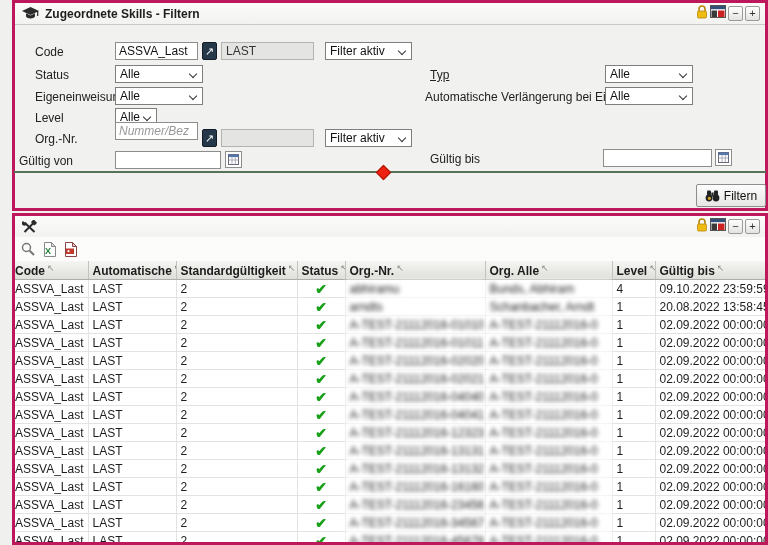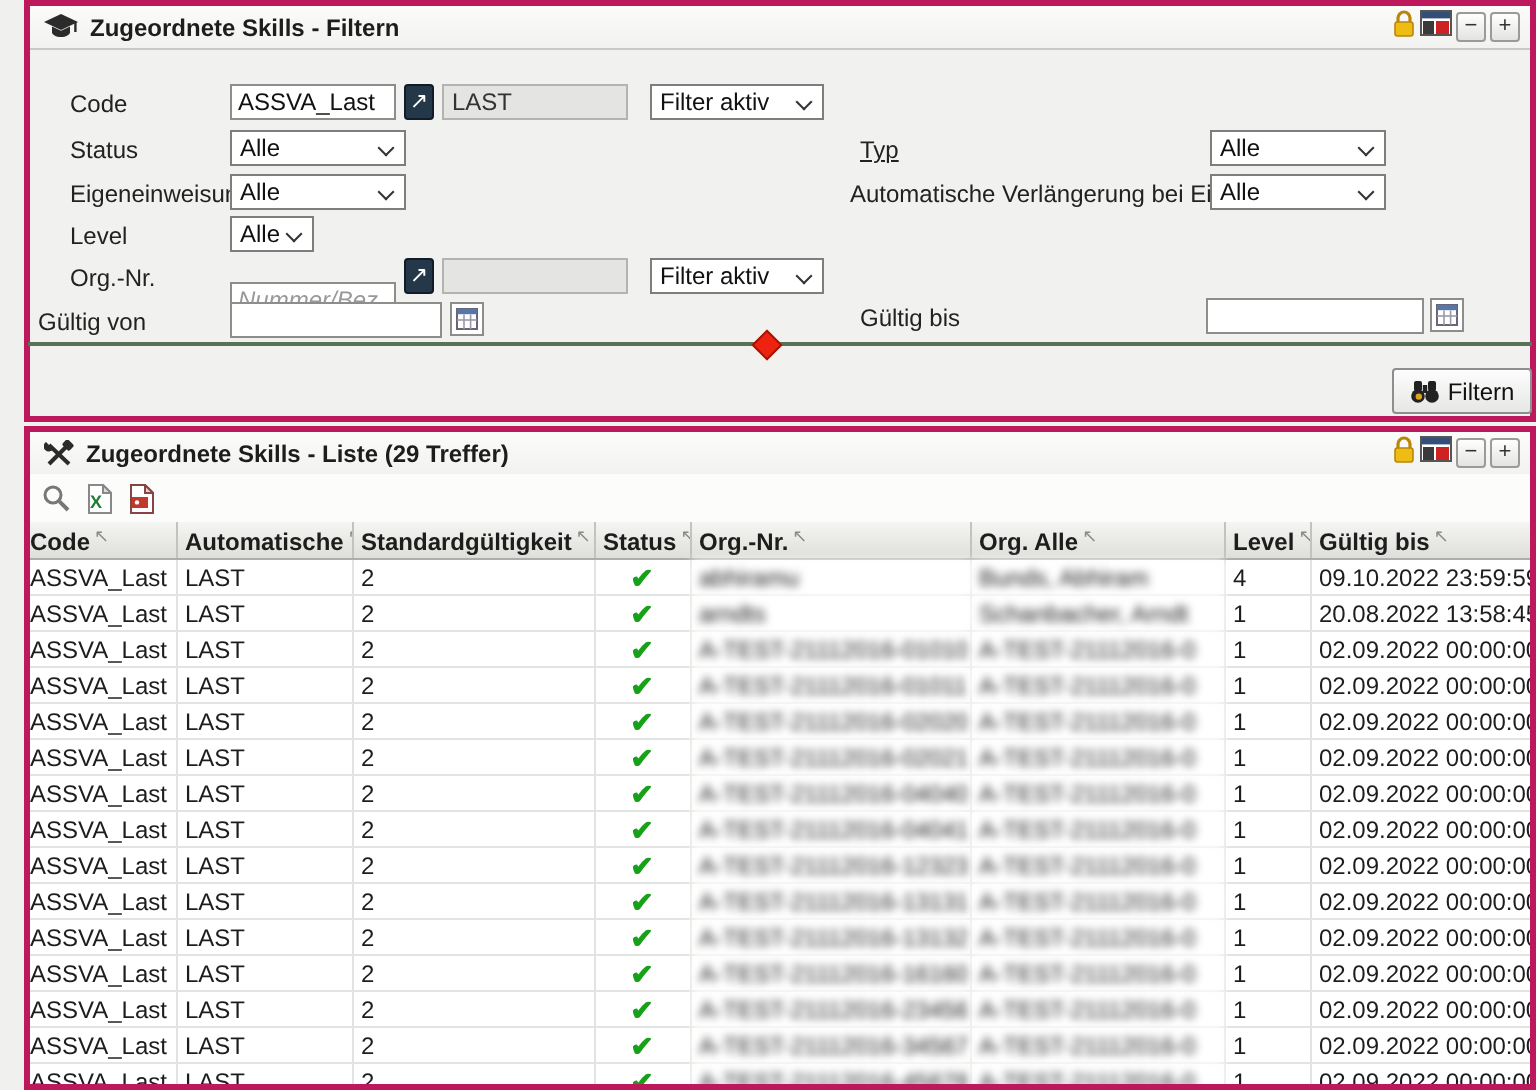--- a/index.html
+++ b/index.html
@@ -133,21 +133,21 @@
       <div class="sel" style="left:590px;top:63px;width:88px;">
         <span>Alle</span>
       </div>
 
       <span class="lbl" style="left:20px;top:87px;">Level</span>
       <div class="sel" style="left:100px;top:84px;width:42px;">
         <span>Alle</span>
       </div>
 
       <span class="lbl" style="left:20px;top:108px;">Org.-Nr.</span>
-      <input class="inp" style="left: 100px; top: 117px; width: 83px;" placeholder="Nummer/Bez">
+      <input class="inp" style="left: 100px; top: 98px; width: 83px;" placeholder="Nummer/Bez">
       <button class="lookup" style="left:187px;top:105px;"><span>↗</span></button>
       <span class="ro" style="left:206px;top:105px;width:93px;"></span>
       <div class="sel" style="left:310px;top:105px;width:87px;">
         <span>Filter aktiv</span>
       </div>
 
       <span class="lbl" style="left:4px;top:130px;">Gültig von</span>
       <input class="inp" style="left: 100px; top: 127px; width: 106px;" value="">
       <button class="calbtn" style="left:210px;top:127px;">
         <svg width="11" height="11" viewBox="0 0 11 11">
@@ -191,21 +191,20 @@
   <section class="panel" id="list-panel">
     <div class="phead">
       <span class="ic">
         <svg width="15" height="14" viewBox="0 0 15 14">
           <line x1="2.5" y1="12" x2="12" y2="2.5" stroke="#2b2b2b" stroke-width="2"></line>
           <rect x="9.5" y="0.5" width="5" height="4" rx="1" fill="#2b2b2b" transform="rotate(45 12 2.5)"></rect>
           <line x1="2.5" y1="2.5" x2="12.5" y2="12" stroke="#2b2b2b" stroke-width="2"></line>
           <path d="M1 1 a2.6 2.6 0 1 0 3.6 3.6 L3 3 Z" fill="#2b2b2b"></path>
         </svg>
       </span>
-      <span class="ptitle">Zugeordnete Skills - Liste (29 Treffer)</span>
       <span class="pctrl">
         <span>
           <svg width="12" height="14" viewBox="0 0 12 14">
             <path d="M3 6 V4 a3 3 0 0 1 6 0 V6" fill="none" stroke="#b8860b" stroke-width="1.6"></path>
             <rect x="1.5" y="6" width="9" height="7" rx="1.2" fill="#eebc12" stroke="#b8860b" stroke-width="0.8"></rect>
           </svg>
         </span>
         <span>
           <svg width="16" height="14" viewBox="0 0 16 14">
             <rect x="0.5" y="0.5" width="15" height="12" fill="#fff" stroke="#555"></rect>

